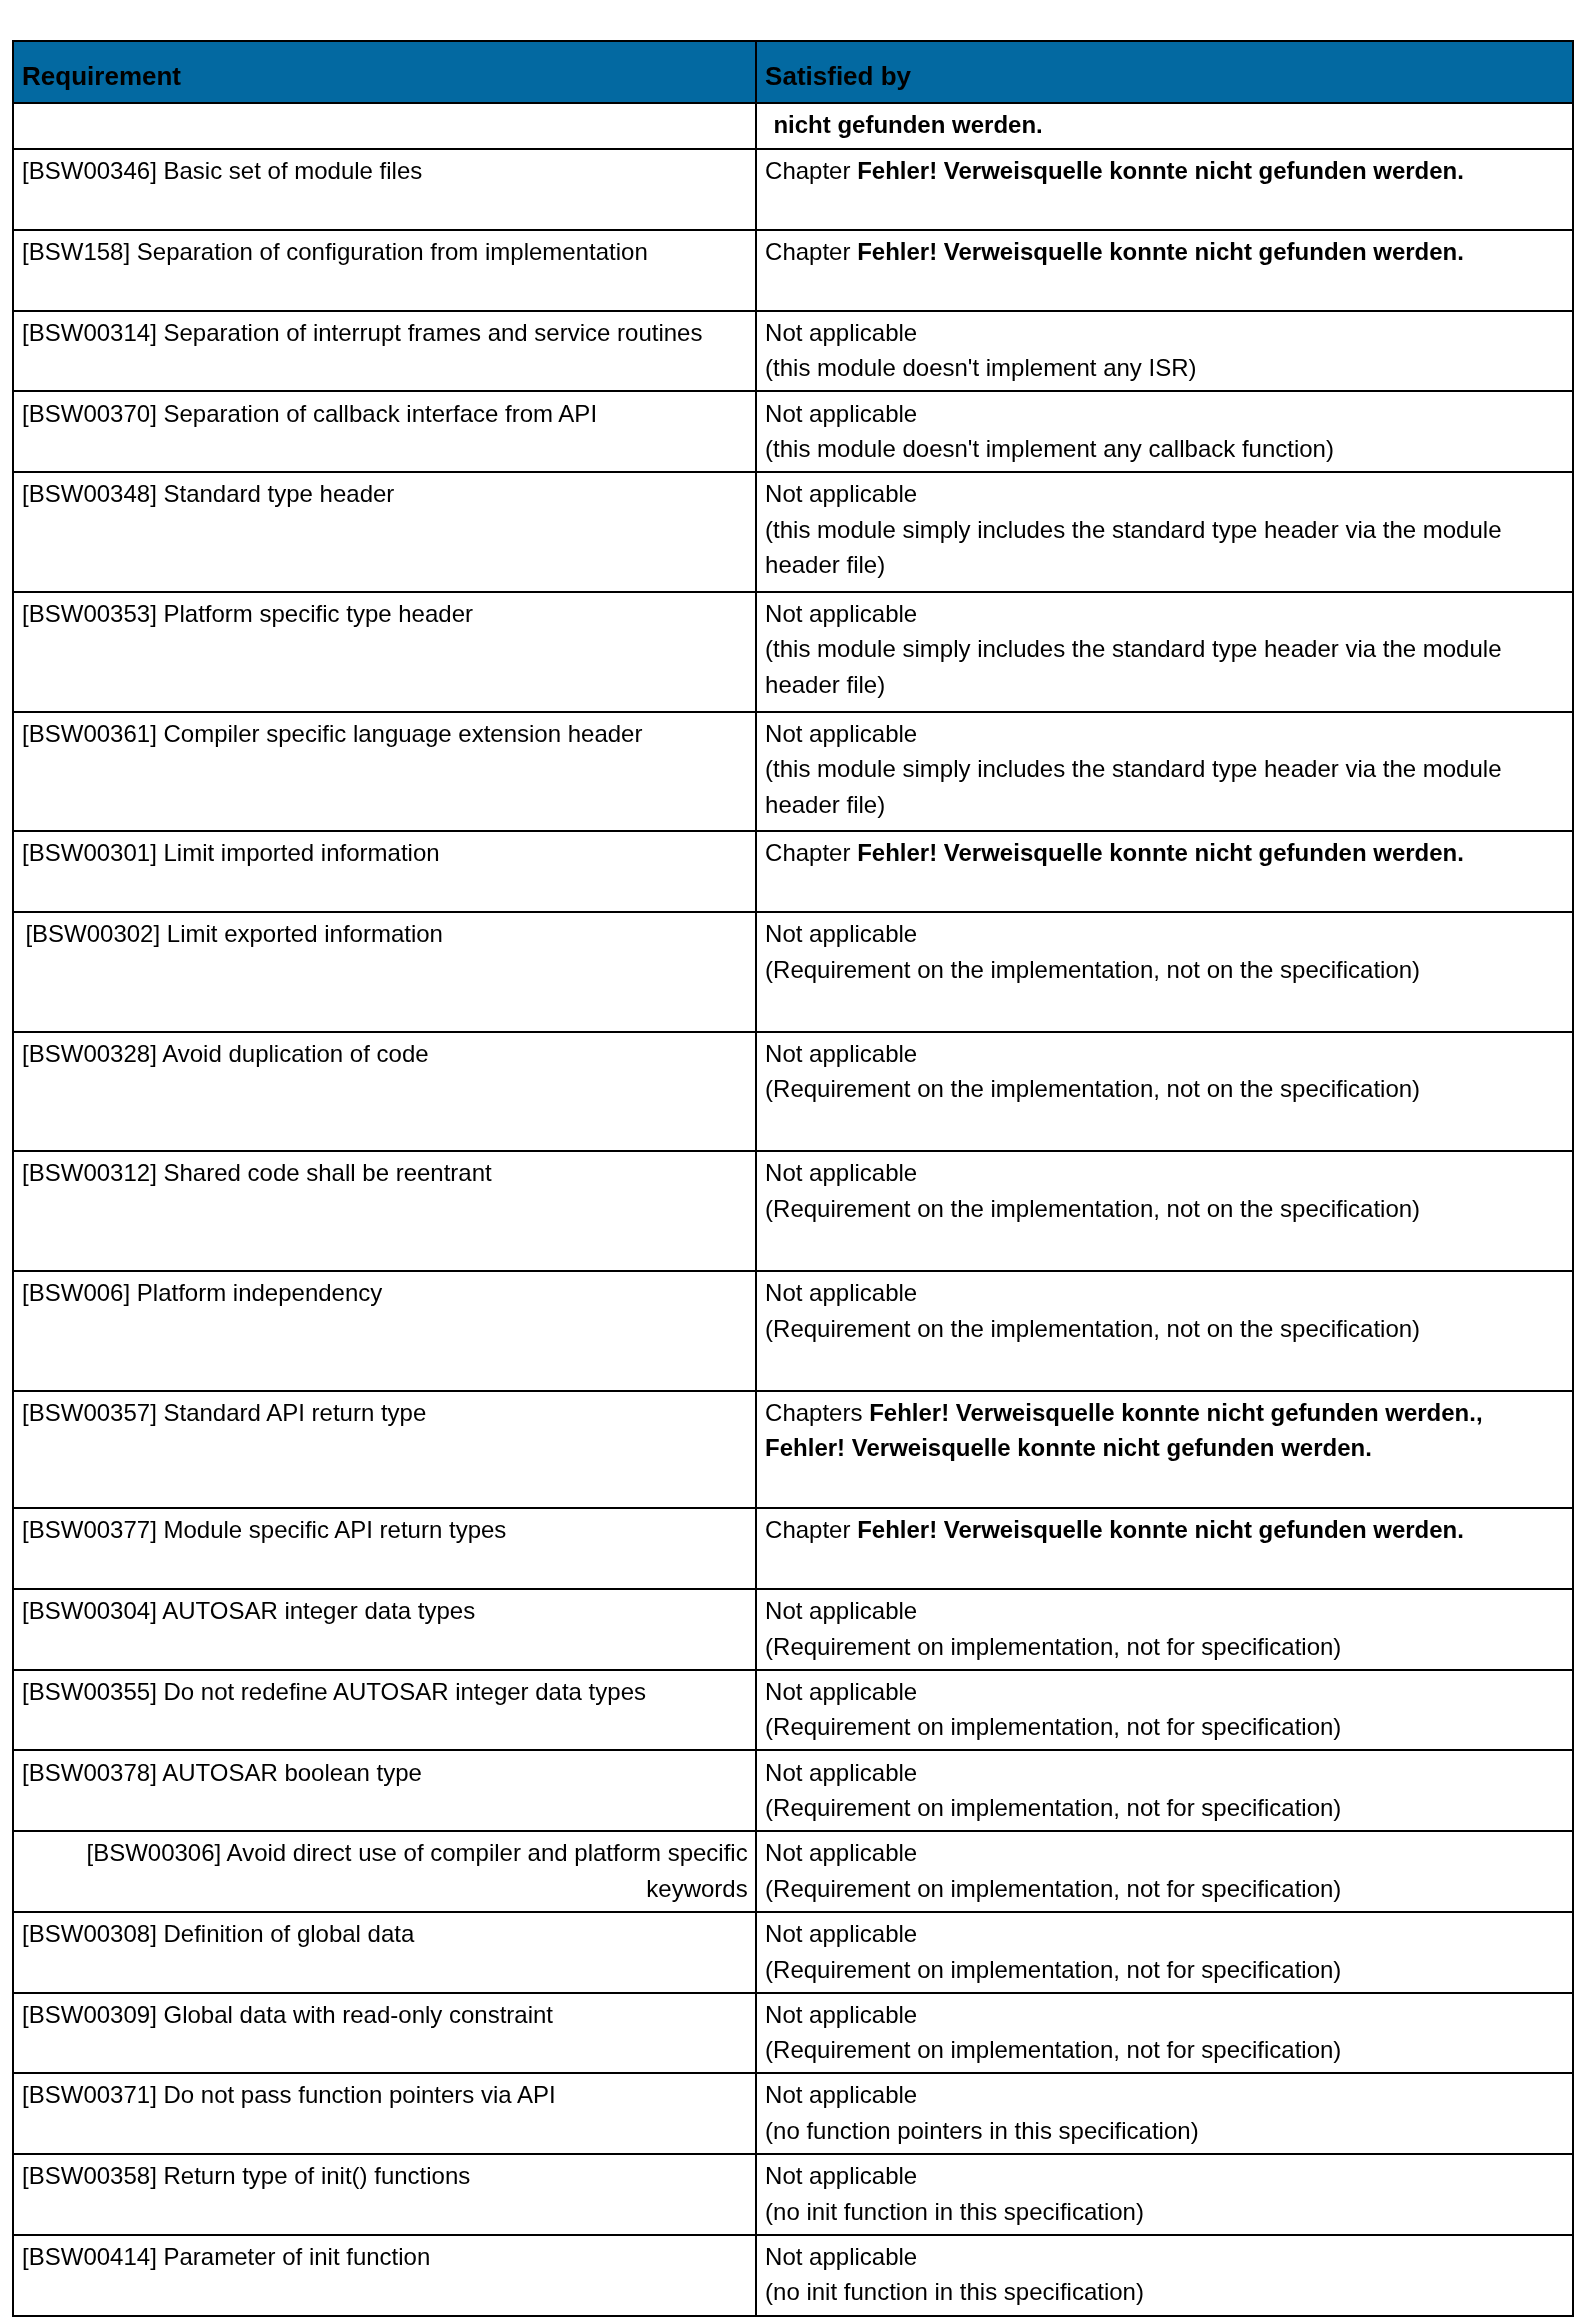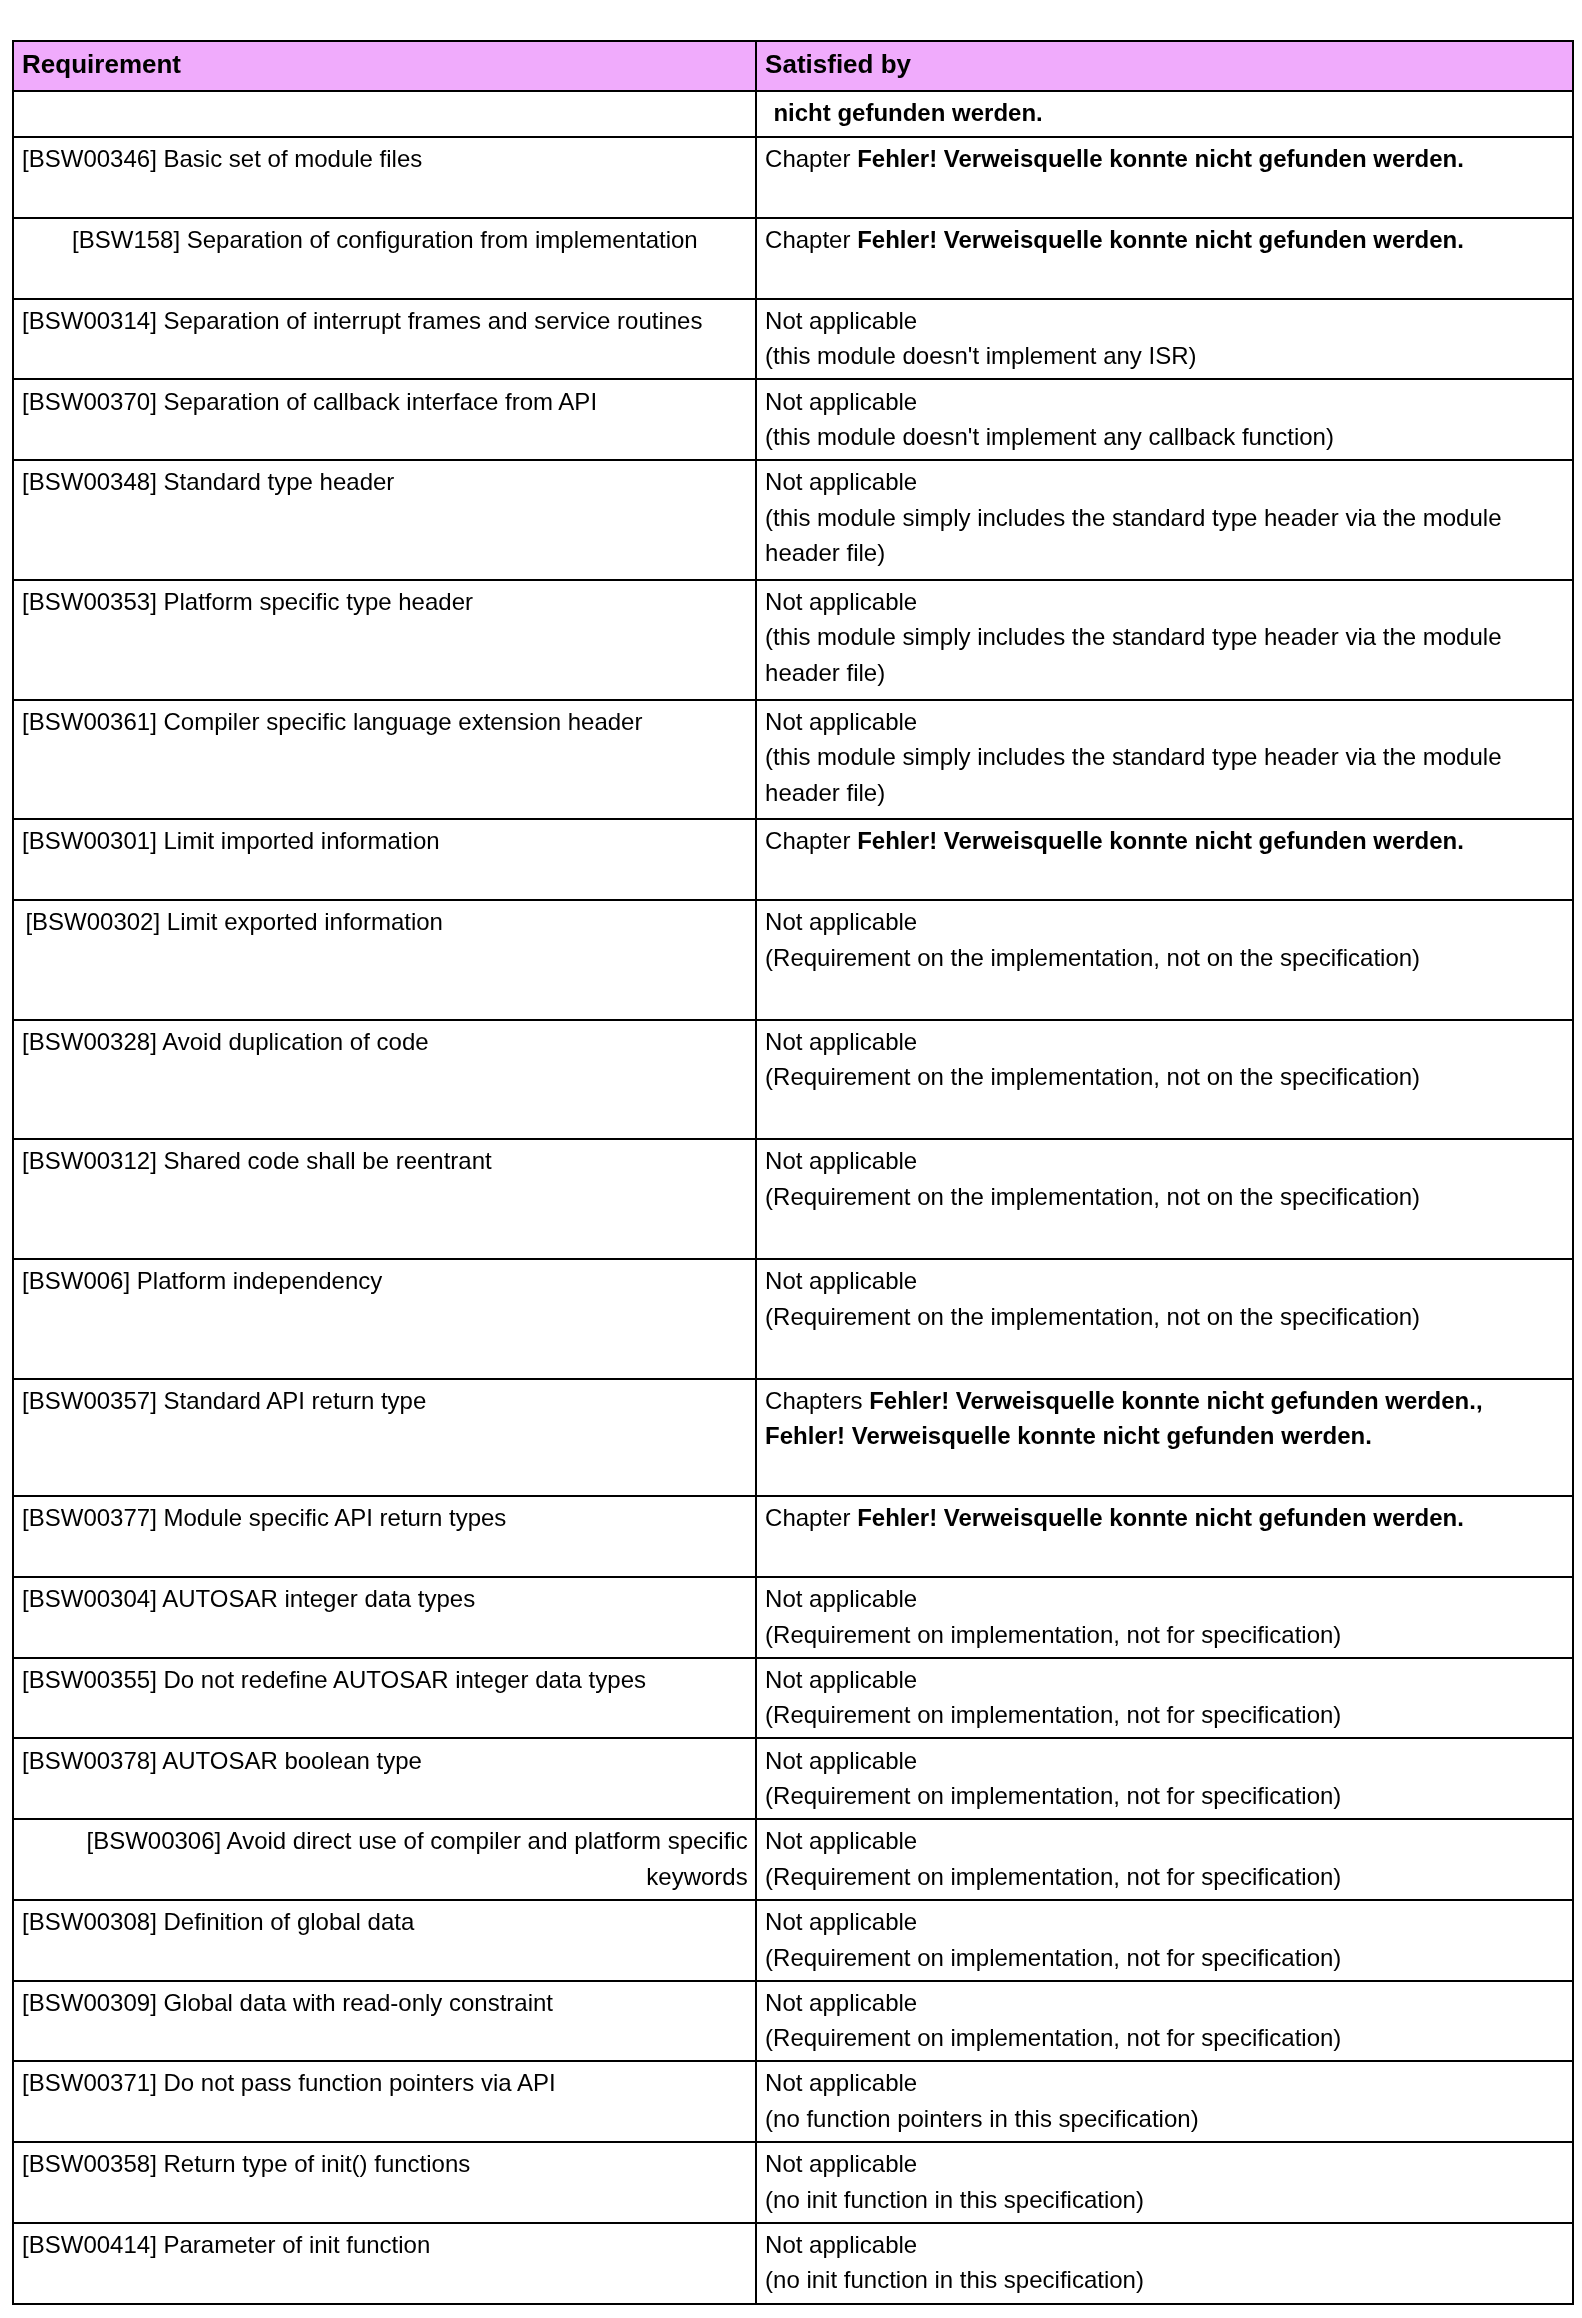--- a/index.html
+++ b/index.html
@@ -37,24 +37,24 @@
     vertical-align: top;
     padding: 3.1px 7.7px 4.6px 7.7px;
     font-size: 24px;
     line-height: 1.48;
     color: #000000;
     font-family: "Liberation Sans", sans-serif;
     word-wrap: break-word;
     overflow-wrap: break-word;
   }
   table.req-table thead th {
-    background: #f0abfc;
+    background: #0369a1;
     font-weight: bold;
     font-size: 26px;
-    padding-top: 3px;
+    padding-top: 15px;
     padding-bottom: 6.2px;
     text-align: left;
   }
   .cellline { display: block; }
   .b { font-weight: bold; }
 </style>
 </head>
 <body>
 
 <div class="page">
@@ -76,21 +76,21 @@
             <span class="cellline"><span class="b">nicht gefunden werden.</span></span>
           </td>
         </tr>
         <tr>
           <td style="height: 71px;"><span>[BSW00346] Basic set of module files</span></td>
           <td style="height: 71px;">
             <span class="cellline"><span>Chapter </span><span class="b">Fehler! Verweisquelle konnte nicht gefunden werden.</span></span>
           </td>
         </tr>
         <tr>
-          <td style="height: 71px; text-align: center;"><span>[BSW158] Separation of configuration from implementation</span></td>
+          <td style="height: 71px;"><span>[BSW158] Separation of configuration from implementation</span></td>
           <td style="height: 71px;">
             <span class="cellline"><span>Chapter </span><span class="b">Fehler! Verweisquelle konnte nicht gefunden werden.</span></span>
           </td>
         </tr>
         <tr>
           <td style="height: 71px;"><span>[BSW00314] Separation of interrupt frames and service routines</span></td>
           <td style="height: 71px;">
             <span class="cellline"><span>Not applicable</span></span>
             <span class="cellline">(this module doesn't implement any ISR)</span>
           </td>

